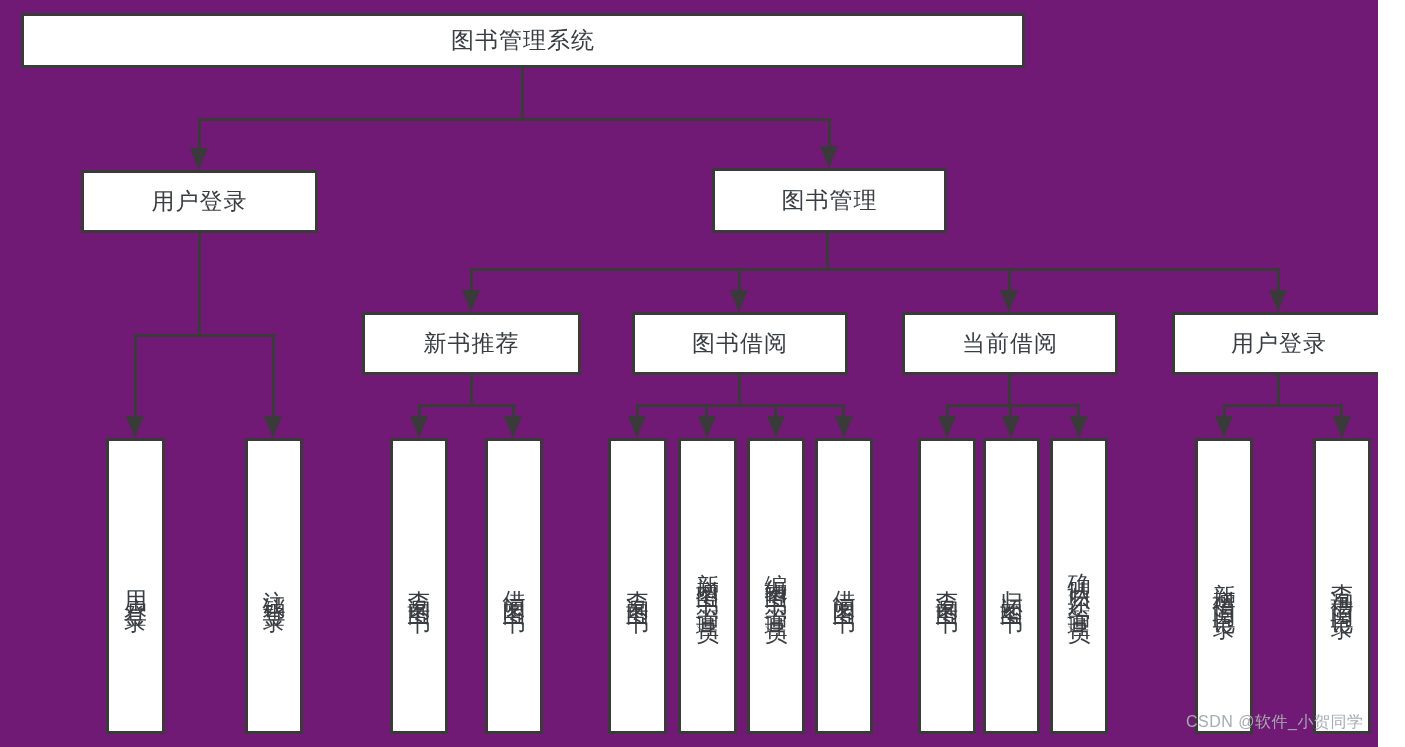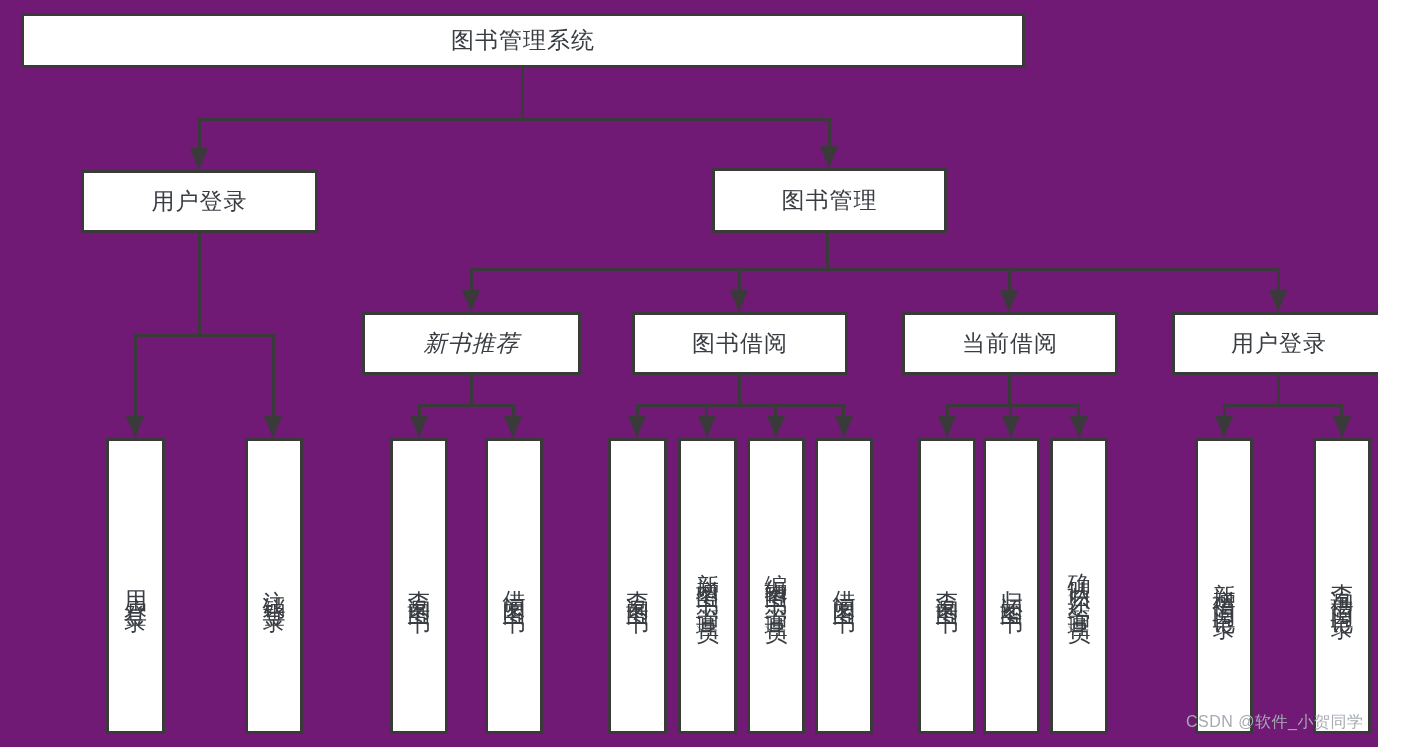--- a/index.html
+++ b/index.html
@@ -120,21 +120,21 @@
   <div class="vline" style="left:1223px; top:404px; height:14px;"></div>
   <div class="arr" style="left:1215px; top:416px;"></div>
   <div class="vline" style="left:1340px; top:404px; height:14px;"></div>
   <div class="arr" style="left:1333px; top:416px;"></div>
 
   <div class="box" style="left:21px; top:13px; width:1004px; height:55px;">图书管理系统</div>
 
   <div class="box" style="left:81px; top:170px; width:237px; height:63px;">用户登录</div>
   <div class="box" style="left:712px; top:168px; width:235px; height:65px;">图书管理</div>
 
-  <div class="box" style="left:362px; top:312px; width:219px; height:63px;font-style:italic;">新书推荐</div>
+  <div class="box" style="left:362px; top:312px; width:219px; height:63px;">新书推荐</div>
   <div class="box" style="left:902px; top:312px; width:216px; height:63px;">当前借阅</div>
   <div class="box" style="left:632px; top:312px; width:216px; height:63px;">图书借阅</div>
   <div class="box" style="left:1172px; top:312px; width:214px; height:63px;">用户登录</div>
 
   <div class="box vbox" style="left:106px; top:438px; width:59px; height:296px;">用户登录</div>
   <div class="box vbox" style="left:245px; top:438px; width:58px; height:296px;">注销登录</div>
 
   <div class="box vbox" style="left:390px; top:438px; width:58px; height:296px;">查询图书</div>
   <div class="box vbox" style="left:485px; top:438px; width:58px; height:296px;">借阅图书</div>
 

